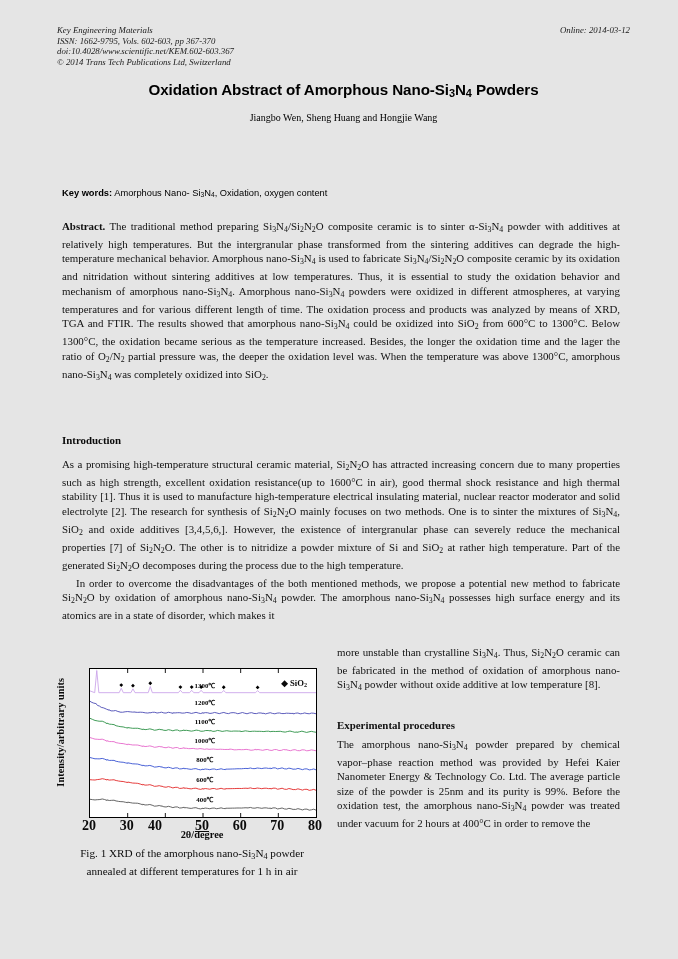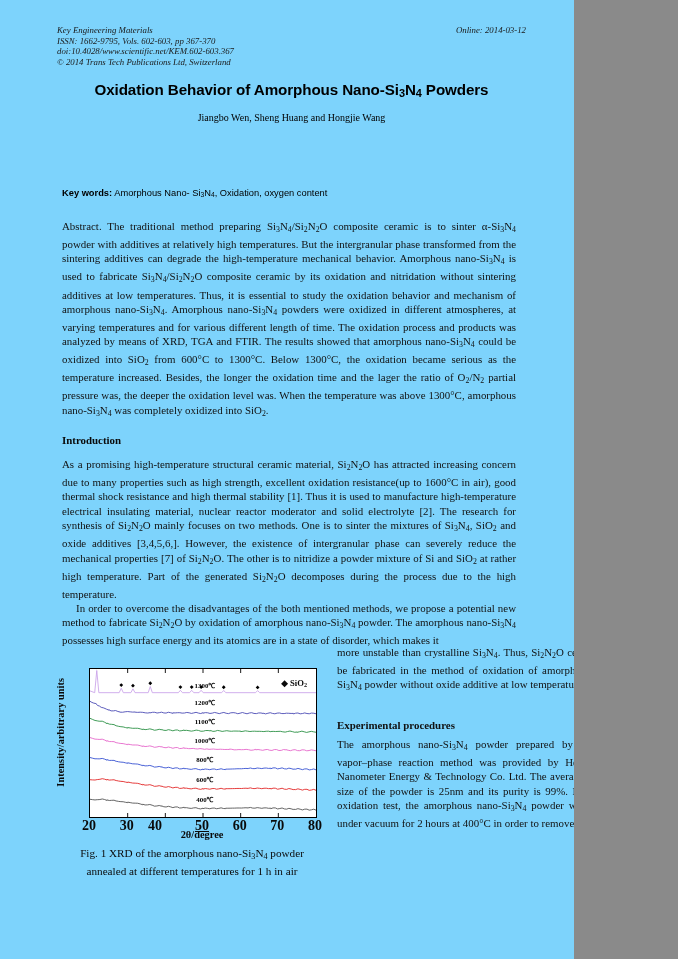--- a/index.html
+++ b/index.html
@@ -2,23 +2,23 @@
 <html><head>
 <meta charset="utf-8">
 <style>
   html, body {
     margin: 0;
     padding: 0;
     background: #8a8a8a;
   }
   .page {
     position: relative;
-    width: 574px;
+    width: 678px;
     height: 959px;
-    background: #7dd3fc;
+    background: #e5e5e5;
     overflow: hidden;
     font-family: "Liberation Serif", serif;
     color: #0a0a0a;
   }
   
   .journal-header {
     position: absolute;
     left: 57px;
     top: 25px;
     right: 48px;
@@ -88,21 +88,21 @@
   .abstract {
     position: absolute;
     left: 62px;
     right: 58px;
     top: 219px;
     font-size: 10.9px;
     line-height: 14.35px;
     text-align: justify;
     color: #111;
   }
-  .abstract b { font-weight: normal; }
+  .abstract b { font-weight: bold; }
 
   
   .sec-head {
     font-weight: bold;
     font-size: 10.9px;
   }
   #intro-heading {
     position: absolute;
     left: 62px;
     top: 434px;
@@ -230,21 +230,21 @@
   <div class="journal-header">
     <div class="row1">
       <span class="jname">Key Engineering Materials</span>
       <span class="online">Online: 2014-03-12</span>
     </div>
     <div class="line">ISSN: 1662-9795, Vols. 602-603, pp 367-370</div>
     <div class="line">doi:10.4028/www.scientific.net/KEM.602-603.367</div>
     <div class="line">© 2014 Trans Tech Publications Ltd, Switzerland</div>
   </div>
 
-  <div class="paper-title"><span>Oxidation Behavior of Amorphous Nano-Si</span><sub>3</sub><span>N</span><sub>4</sub><span> Powders</span></div>
+  <div class="paper-title"><span>Oxidation Abstract of Amorphous Nano-Si</span><sub>3</sub><span>N</span><sub>4</sub><span> Powders</span></div>
 
   <div class="authors">Jiangbo Wen, Sheng Huang and Hongjie Wang</div>
 
   <div class="keywords">
     <b>Key words:</b>
     <span id="kw-text"> Amorphous Nano- Si<sub>3</sub>N<sub>4</sub>, Oxidation, oxygen content</span>
   </div>
 
   <div class="abstract">
     <b>Abstract.</b>

